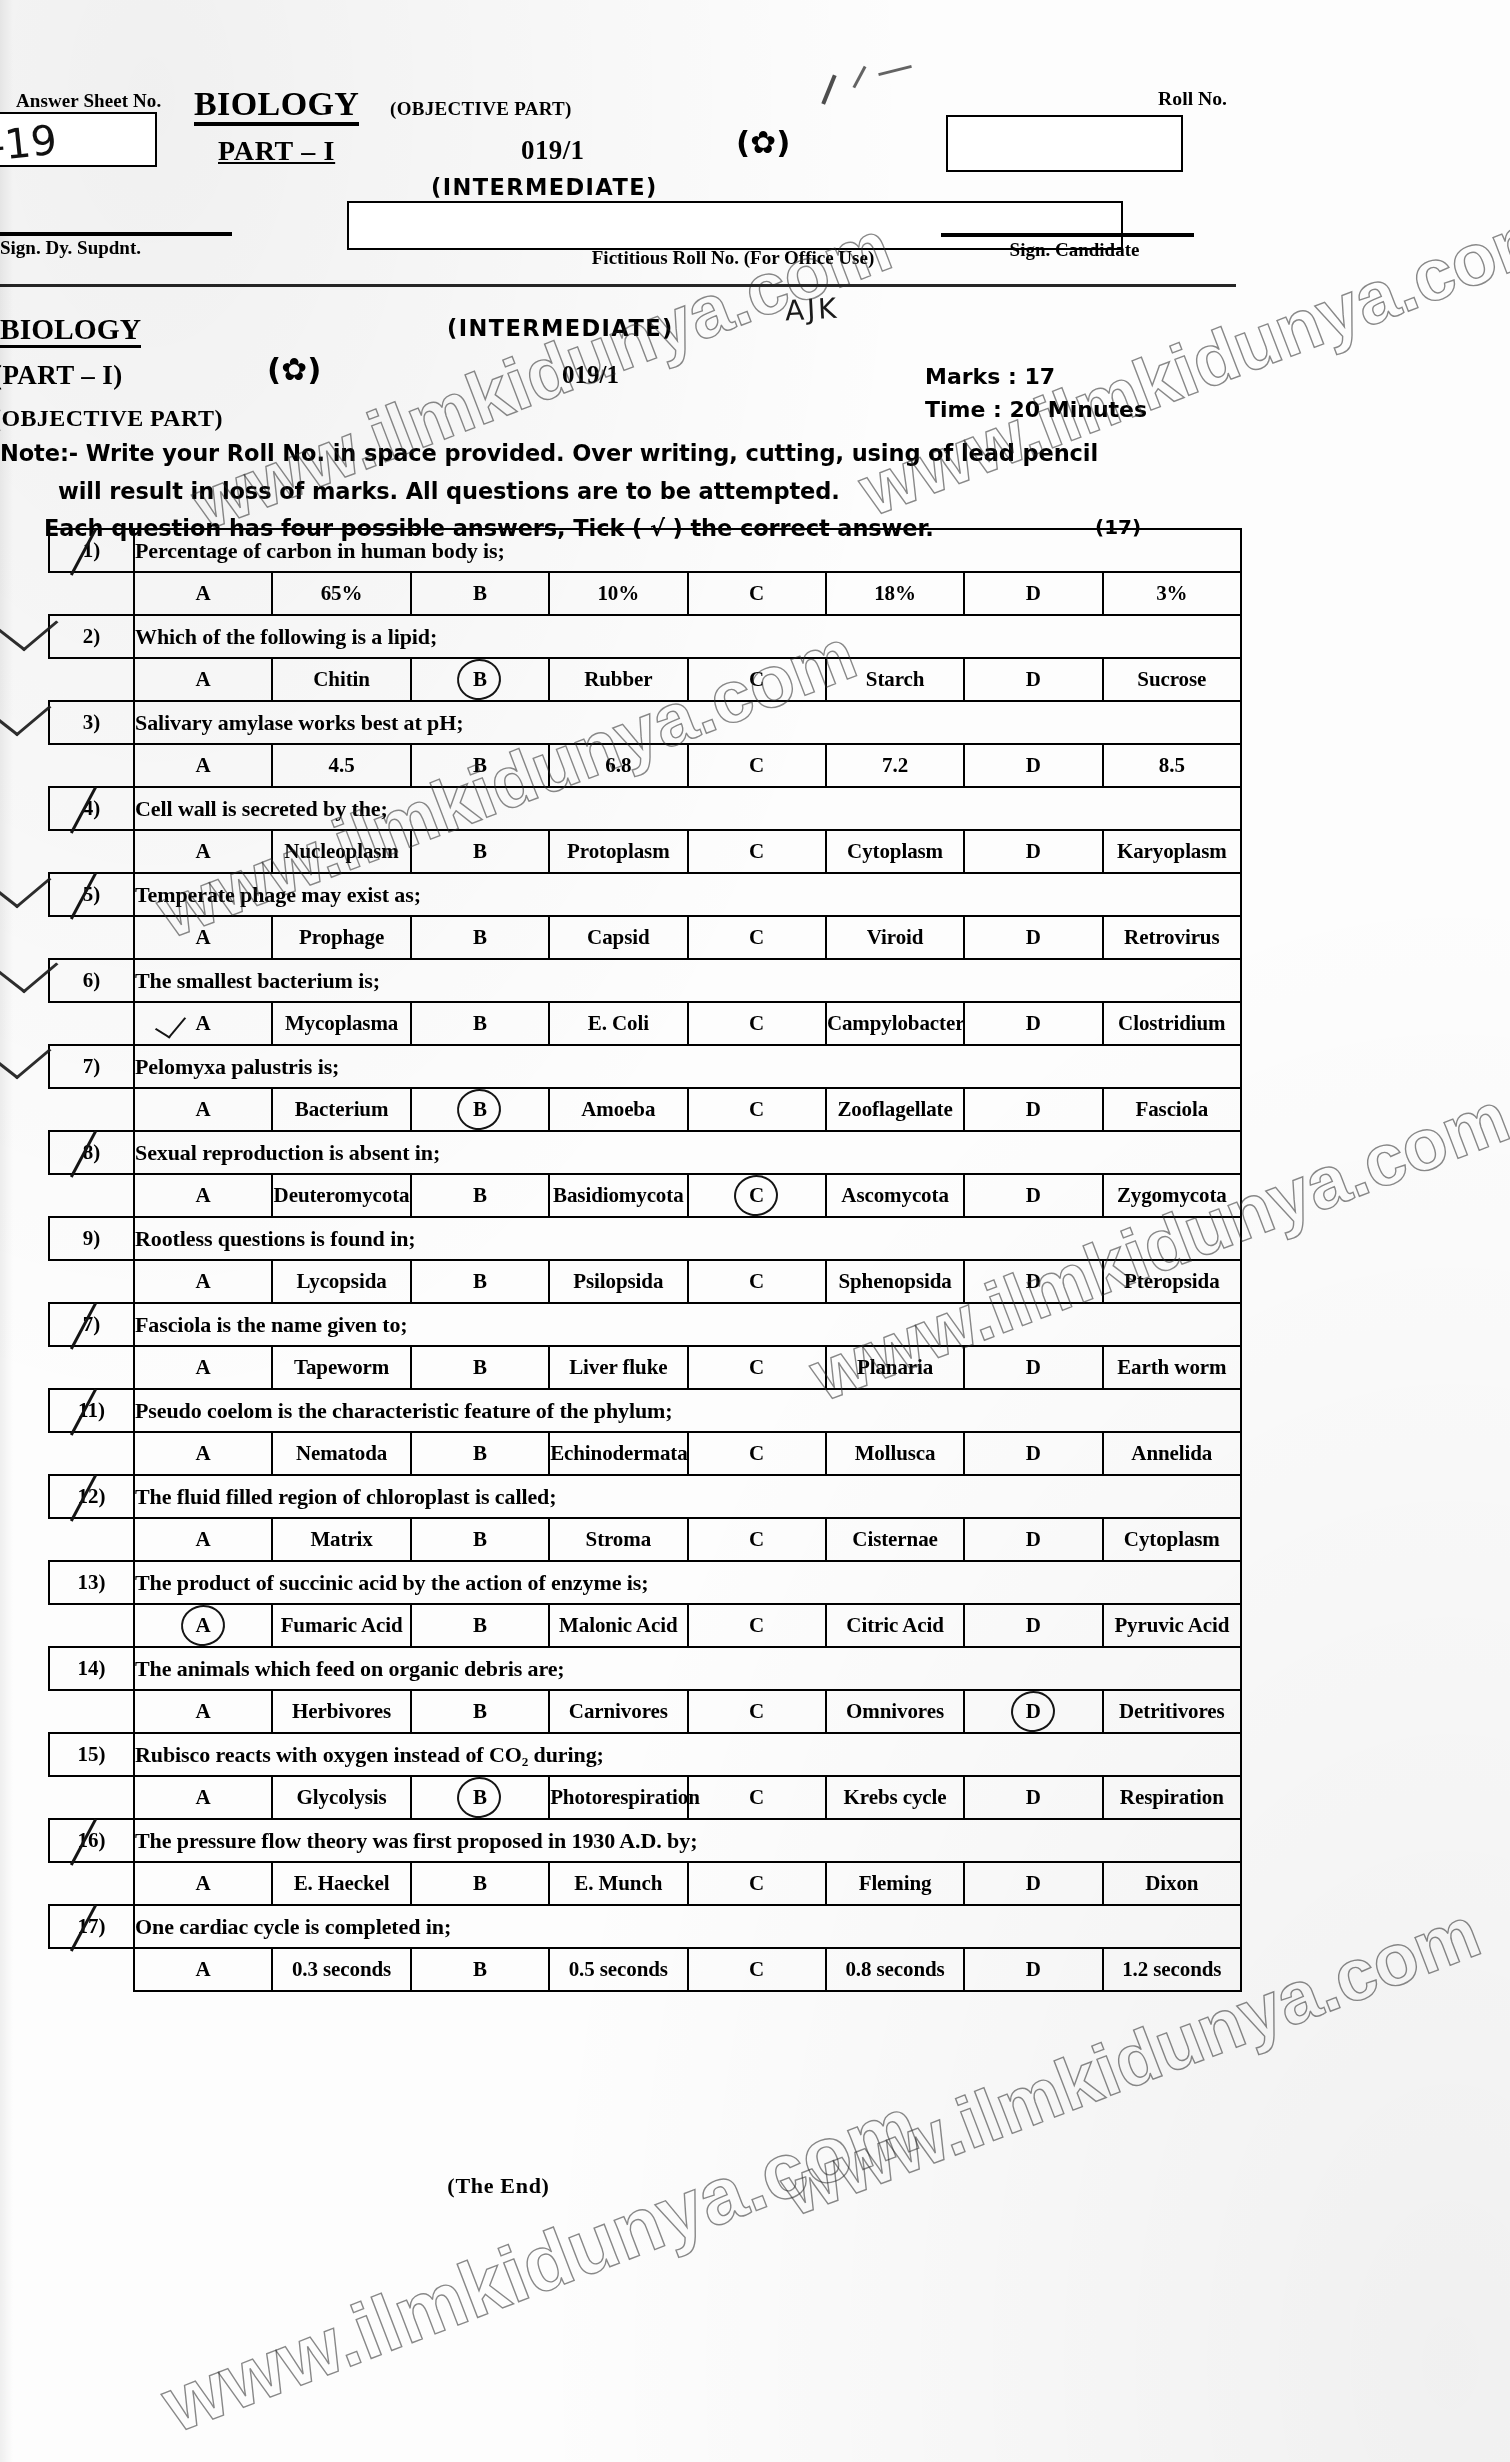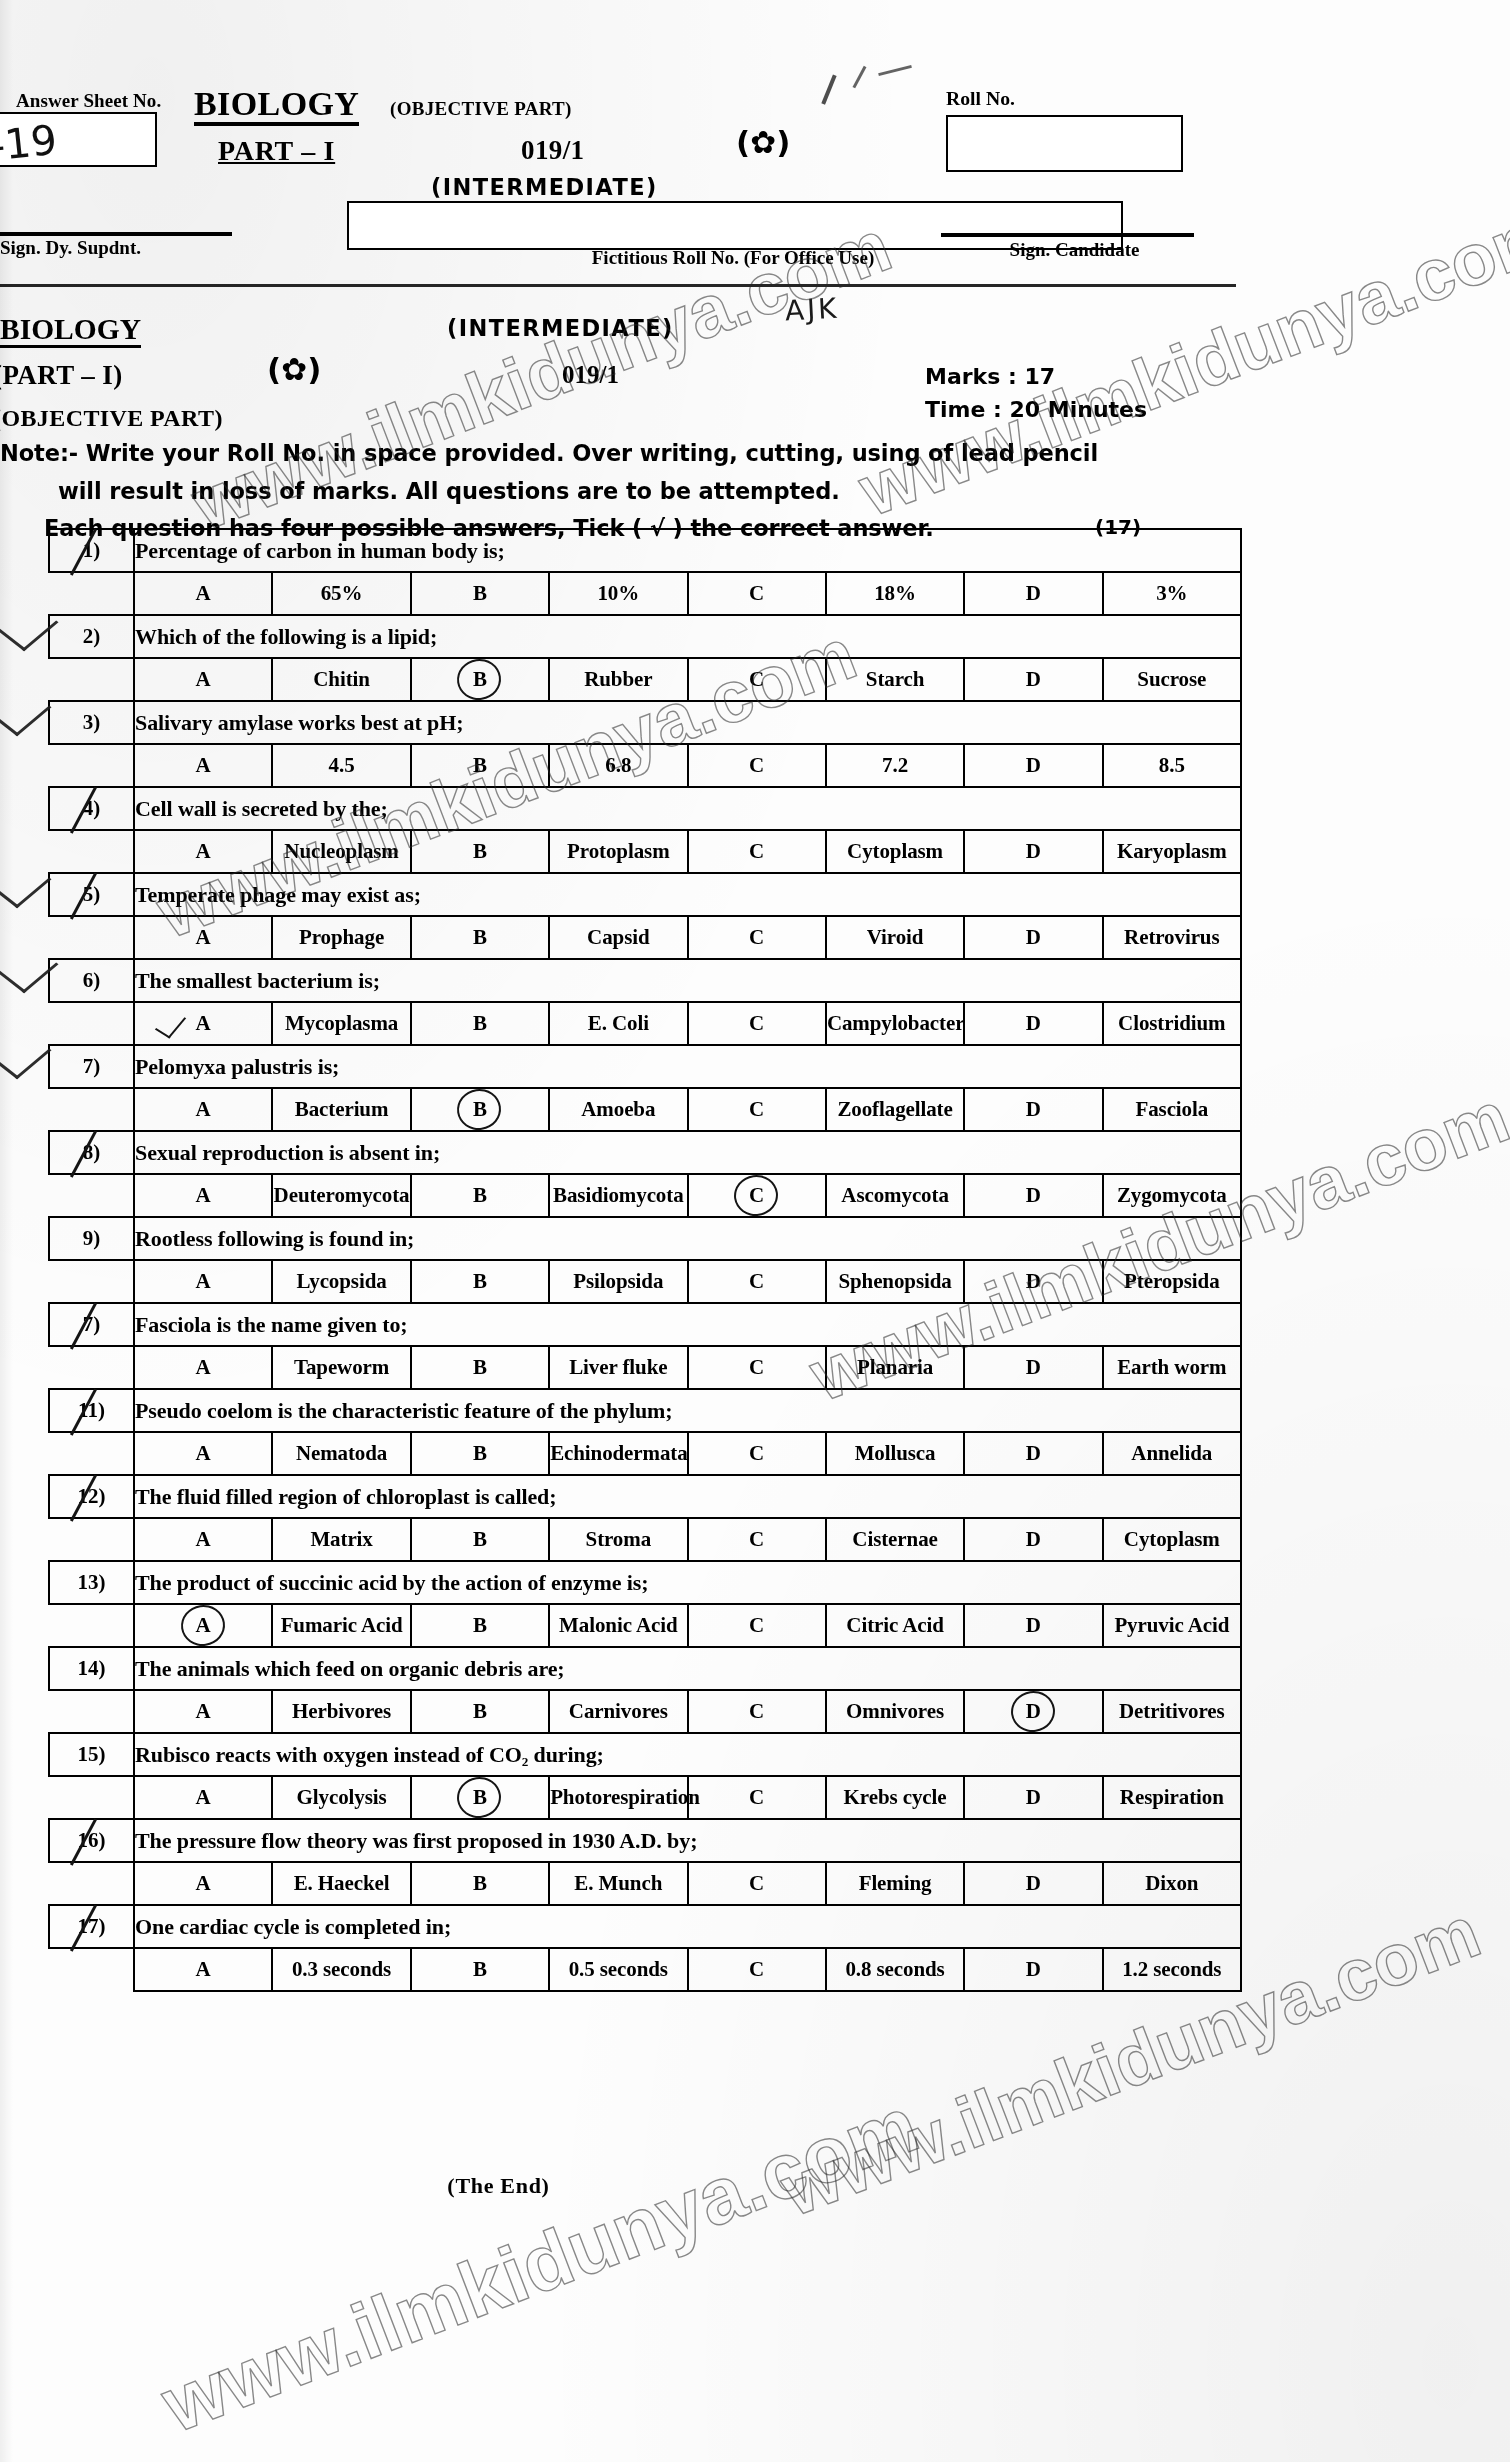--- a/index.html
+++ b/index.html
@@ -97,21 +97,21 @@
     left: 347px; top: 201px; width: 772px; height: 45px;
     border: 2.8px solid #000; background:#fff;
   }
   #fictitious-label {
     left: 347px; top: 247px; width: 772px;
     text-align: center; font-size: 19px; font-weight: bold;
   }
 
   #rollno-label {
     left: 946px; top: 87px; width: 281px;
-    text-align: left; font-size: 19.7px; font-weight: bold;
+    text-align: right; font-size: 19.7px; font-weight: bold;
   }
   #rollno-box {
     left: 946px; top: 115px; width: 233px; height: 53px;
     border: 2.8px solid #000; background:#fff;
   }
   #sign-candidate-rule {
     left: 941px; top: 233px; width: 253px; height: 3.5px; background:#000;
   }
   #sign-candidate-label {
     left: 934px; top: 239px; width: 281px;
@@ -491,21 +491,21 @@
         <td class="optval vA">Deuteromycota</td>
         <td class="optlabel">B</td>
         <td class="optval vB">Basidiomycota</td>
         <td class="optlabel circled">C</td>
         <td class="optval vC">Ascomycota</td>
         <td class="optlabel">D</td>
         <td class="optval vD">Zygomycota</td>
       </tr>
       <tr>
         <td class="qnum">9)</td>
-        <td class="qtext" colspan="8">Rootless following is found in;</td>
+        <td class="qtext" colspan="8">Rootless questions is found in;</td>
       </tr>
       <tr>
         <td class="qnum" style="border-top: none; border-bottom: none; border-left: none;"></td>
         <td class="optlabel">A</td>
         <td class="optval vA">Lycopsida</td>
         <td class="optlabel">B</td>
         <td class="optval vB">Psilopsida</td>
         <td class="optlabel">C</td>
         <td class="optval vC">Sphenopsida</td>
         <td class="optlabel">D</td>

